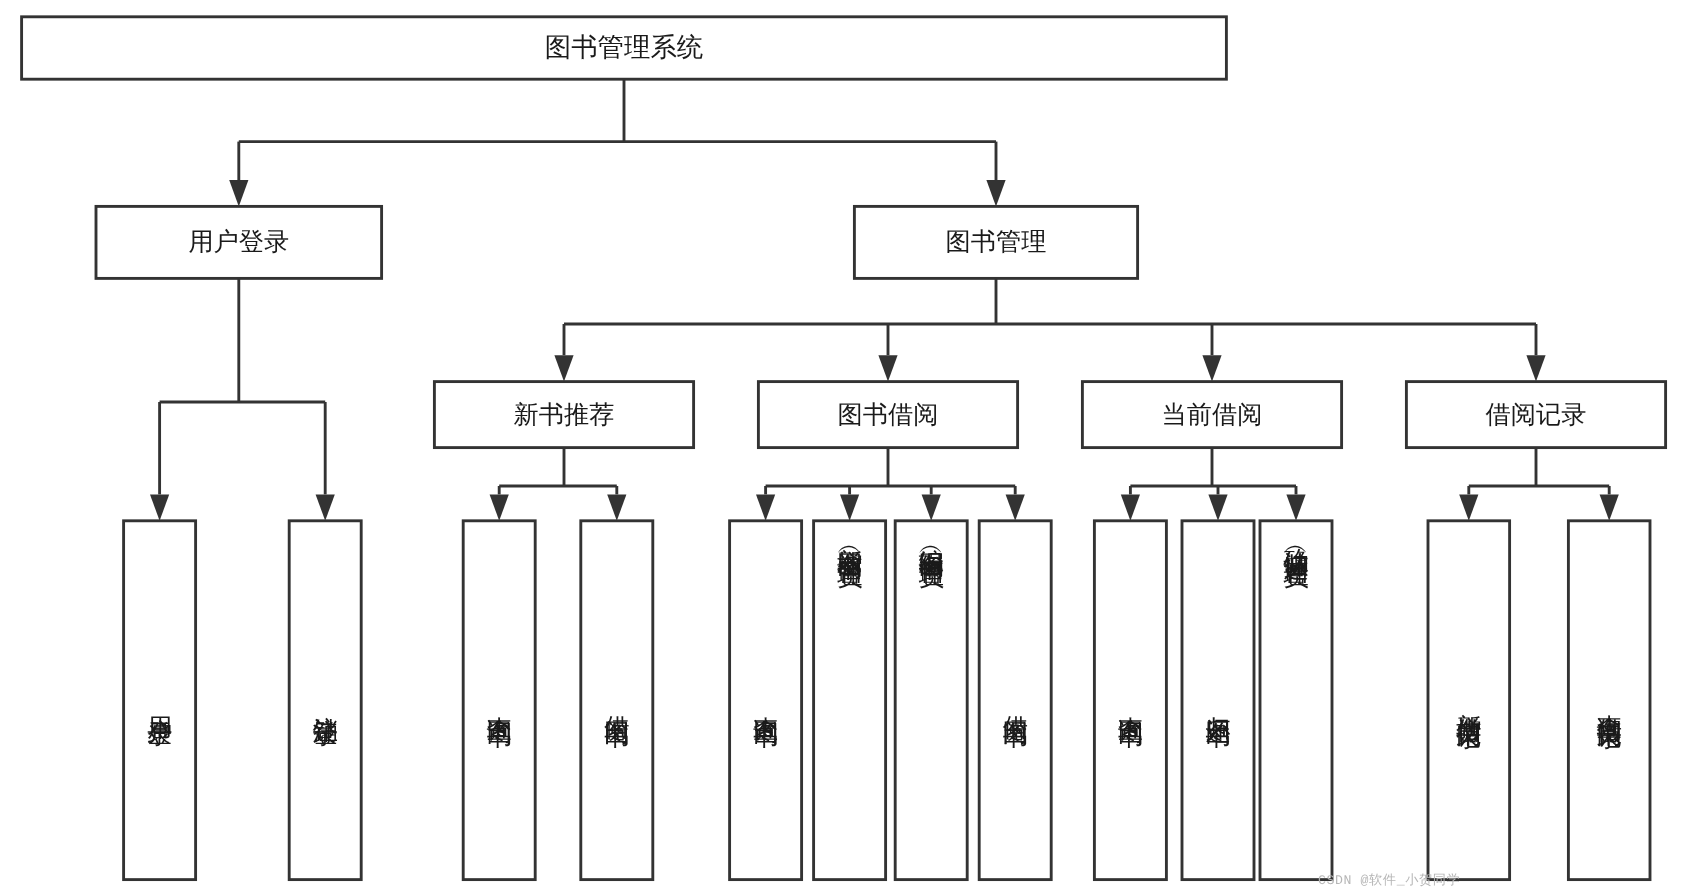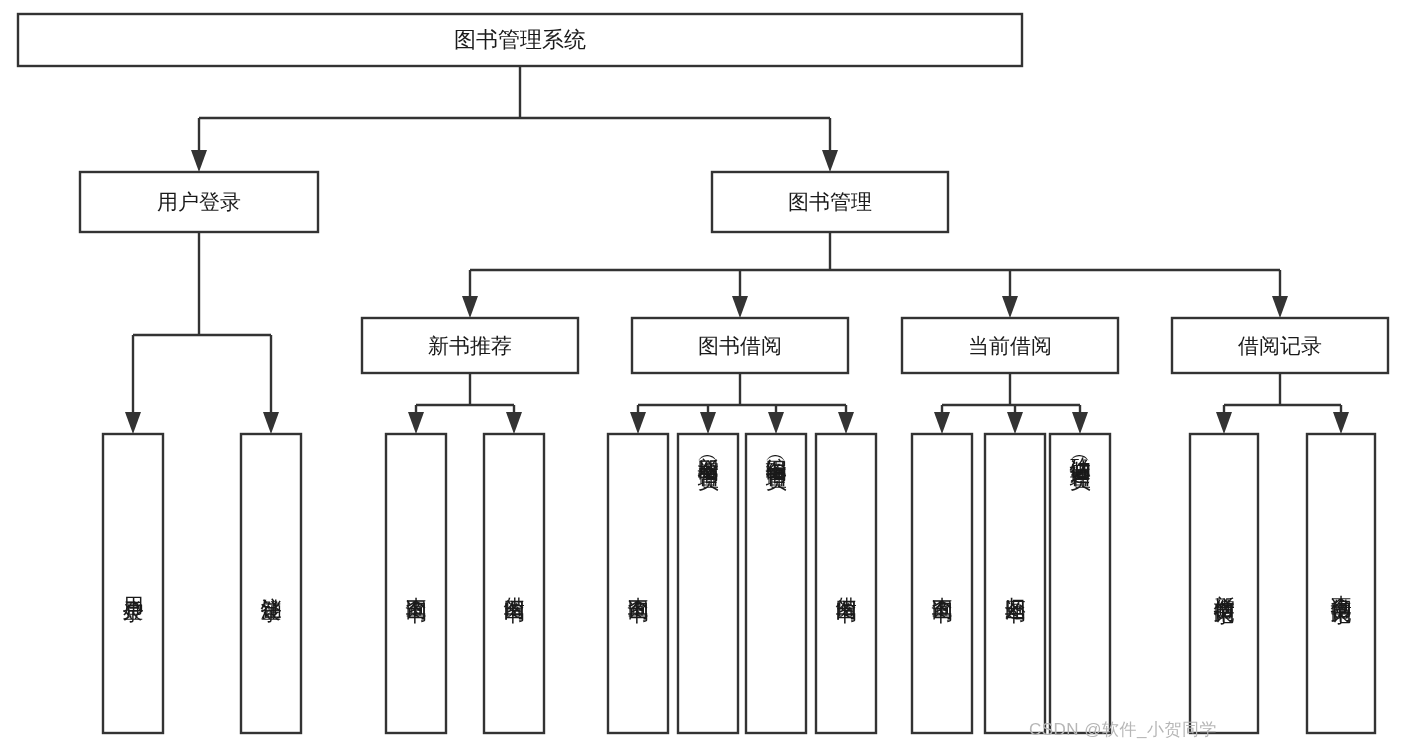--- a/index.html
+++ b/index.html
@@ -49,22 +49,22 @@
     letter-spacing:2px;
     color:#1a1a1a;
     white-space:nowrap;
     pointer-events:none;
     user-select:none;
   }
   .watermark{
     position:absolute;
     right:8px;
     bottom:6px;
-    font-family:Liberation Sans, sans-serif;
-    font-size:17px;
+    font-family:Liberation Mono, monospace;
+    font-size:11px;
     color:#b6b6b6;
     letter-spacing:0.5px;
     user-select:none;
   }
 </style>
 </head>
 <body>
 
 <div id="diagram-root">
   <svg id="flow" viewBox="0 0 1405 747" xmlns="http://www.w3.org/2000/svg">

